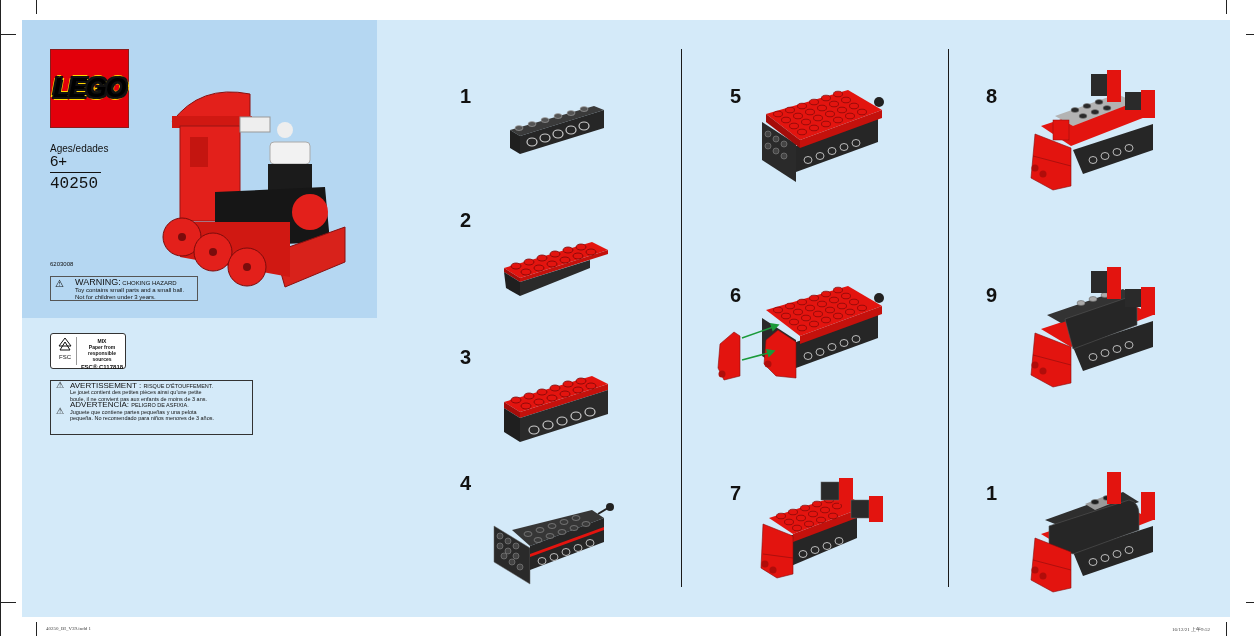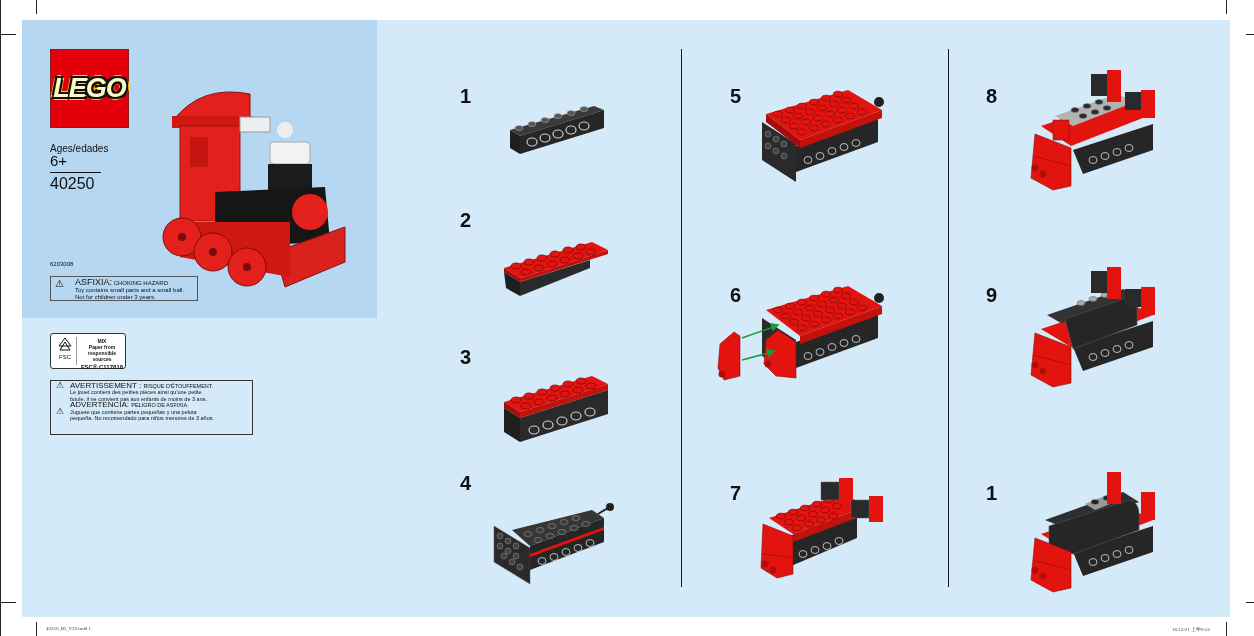--- a/index.html
+++ b/index.html
@@ -1,26 +1,26 @@
 <!DOCTYPE html>
 <html><head>
 <meta charset="utf-8">
 <style>
   html,body{margin:0;padding:0;}
   body{width:1254px;height:636px;background:#ffffff;position:relative;overflow:hidden;font-family:"Liberation Sans",sans-serif;}
   .crop{position:absolute;background:#222;}
   .page{position:absolute;left:22px;top:20px;width:1208px;height:597px;background:#d4eaf9;}
   .cover{position:absolute;left:22px;top:20px;width:355px;height:298px;background:#b5d7f2;}
   .logo{position:absolute;left:50px;top:49px;width:79px;height:79px;background:#e3000b;border:1px solid #8a1c1c;box-sizing:border-box;display:flex;align-items:center;justify-content:center;}
-  .logo-text{font-family:"Liberation Sans",sans-serif;font-weight:bold;font-style:italic;font-size:27px;color:#fef9c3;letter-spacing:-1px;
+  .logo-text{font-family:"Liberation Sans",sans-serif;font-weight:bold;font-style:italic;font-size:27px;color:#000000;letter-spacing:-1px;
      text-shadow:-2px -2px 0 #111,2px -2px 0 #111,-2px 2px 0 #111,2px 2px 0 #111,-3px 0 0 #ffd500,3px 0 0 #ffd500,0 3px 0 #ffd500,0 -3px 0 #ffd500;}
   .ages-label{position:absolute;left:50px;top:143px;font-size:10px;color:#111;}
   .ages-val{position:absolute;left:50px;top:152px;font-size:15px;color:#111;}
   .ages-rule{position:absolute;left:50px;top:172px;width:51px;height:1px;background:#111;}
-  .setnum{position:absolute;left:50px;top:175px;font-size:16px;color:#111;}
+  .setnum{position:absolute;left:50px;top:175px;font-size:16px;color:#111;font-family:Liberation Mono, monospace;}
   .itemnum{position:absolute;left:50px;top:261px;font-size:6px;color:#111;}
   .warn-box{position:absolute;left:50px;top:276px;width:148px;height:25px;border:1px solid #555;box-sizing:border-box;font-size:6px;color:#111;padding:2px 3px 0 24px;line-height:7px;}
   .warn-box .tri{position:absolute;left:4px;top:3px;font-size:10px;}
   .warn-title{font-size:9px;}
   .fsc{position:absolute;left:50px;top:333px;width:76px;height:36px;border:1px solid #333;border-radius:3px;background:#fff;box-sizing:border-box;font-size:5px;color:#111;}
   .fsc .mark{position:absolute;left:3px;top:3px;width:22px;height:28px;border-right:1px solid #999;text-align:center;font-size:6px;}
   .fsc .txt{position:absolute;left:28px;top:4px;width:46px;text-align:center;line-height:6px;font-weight:bold;}
   .legal{position:absolute;left:50px;top:380px;width:203px;height:55px;border:1px solid #333;box-sizing:border-box;font-size:5.5px;color:#111;padding:2px 3px 0 19px;line-height:6.4px;}
   .legal .tri{position:absolute;left:5px;font-size:9px;}
   .legal .h{font-size:8px;}
@@ -71,21 +71,21 @@
   <circle cx="22" cy="155" r="4" fill="#7a0c0c"></circle>
   <circle cx="53" cy="170" r="19" fill="#e3201b" stroke="#7a0c0c"></circle>
   <circle cx="53" cy="170" r="4" fill="#7a0c0c"></circle>
   <circle cx="87" cy="185" r="19" fill="#e3201b" stroke="#7a0c0c"></circle>
   <circle cx="87" cy="185" r="4" fill="#7a0c0c"></circle>
 </svg>
 
 <div class="itemnum">6203008</div>
 <div class="warn-box">
   <span class="tri">⚠</span>
-  <div><span class="warn-title">ASFIXIA:</span>
+  <div><span class="warn-title">WARNING:</span>
   <span>CHOKING HAZARD</span></div>
   <div>Toy contains small parts and a small ball.</div>
   <div>Not for children under 3 years.</div>
 </div>
 
 <div class="fsc">
   <div class="mark">
     <svg width="18" height="16" viewBox="0 0 18 16">
         <path d="M9 1 L3 9 L15 9 Z M9 5 L4 13 L14 13 Z" fill="none" stroke="#111"></path>
       </svg>

